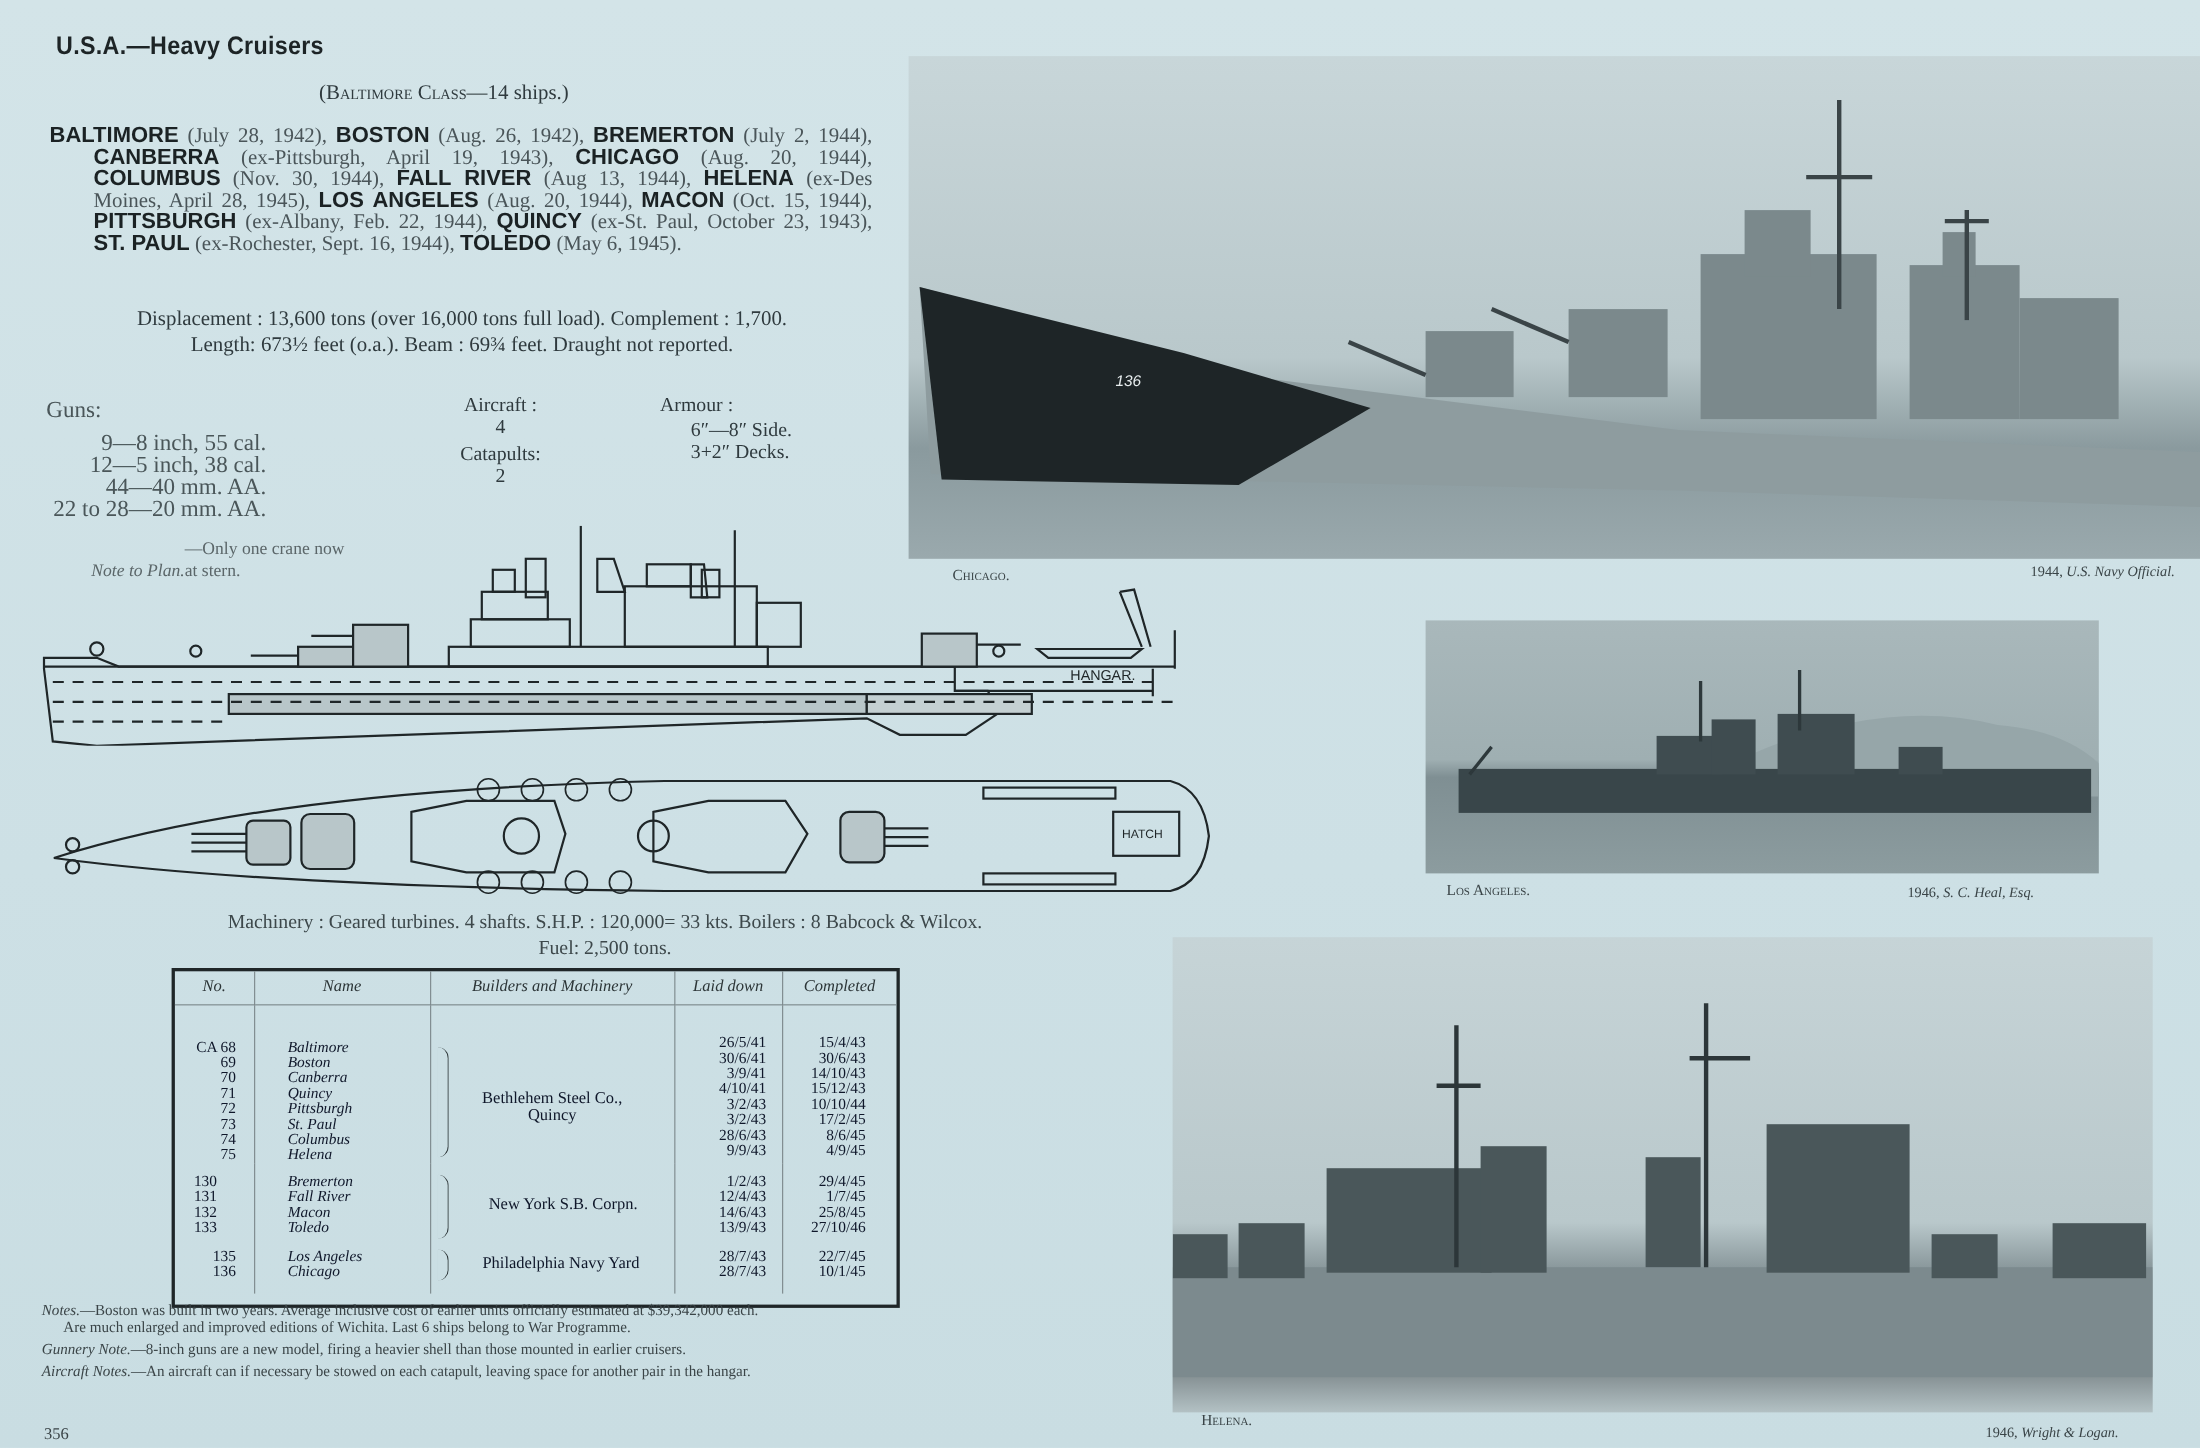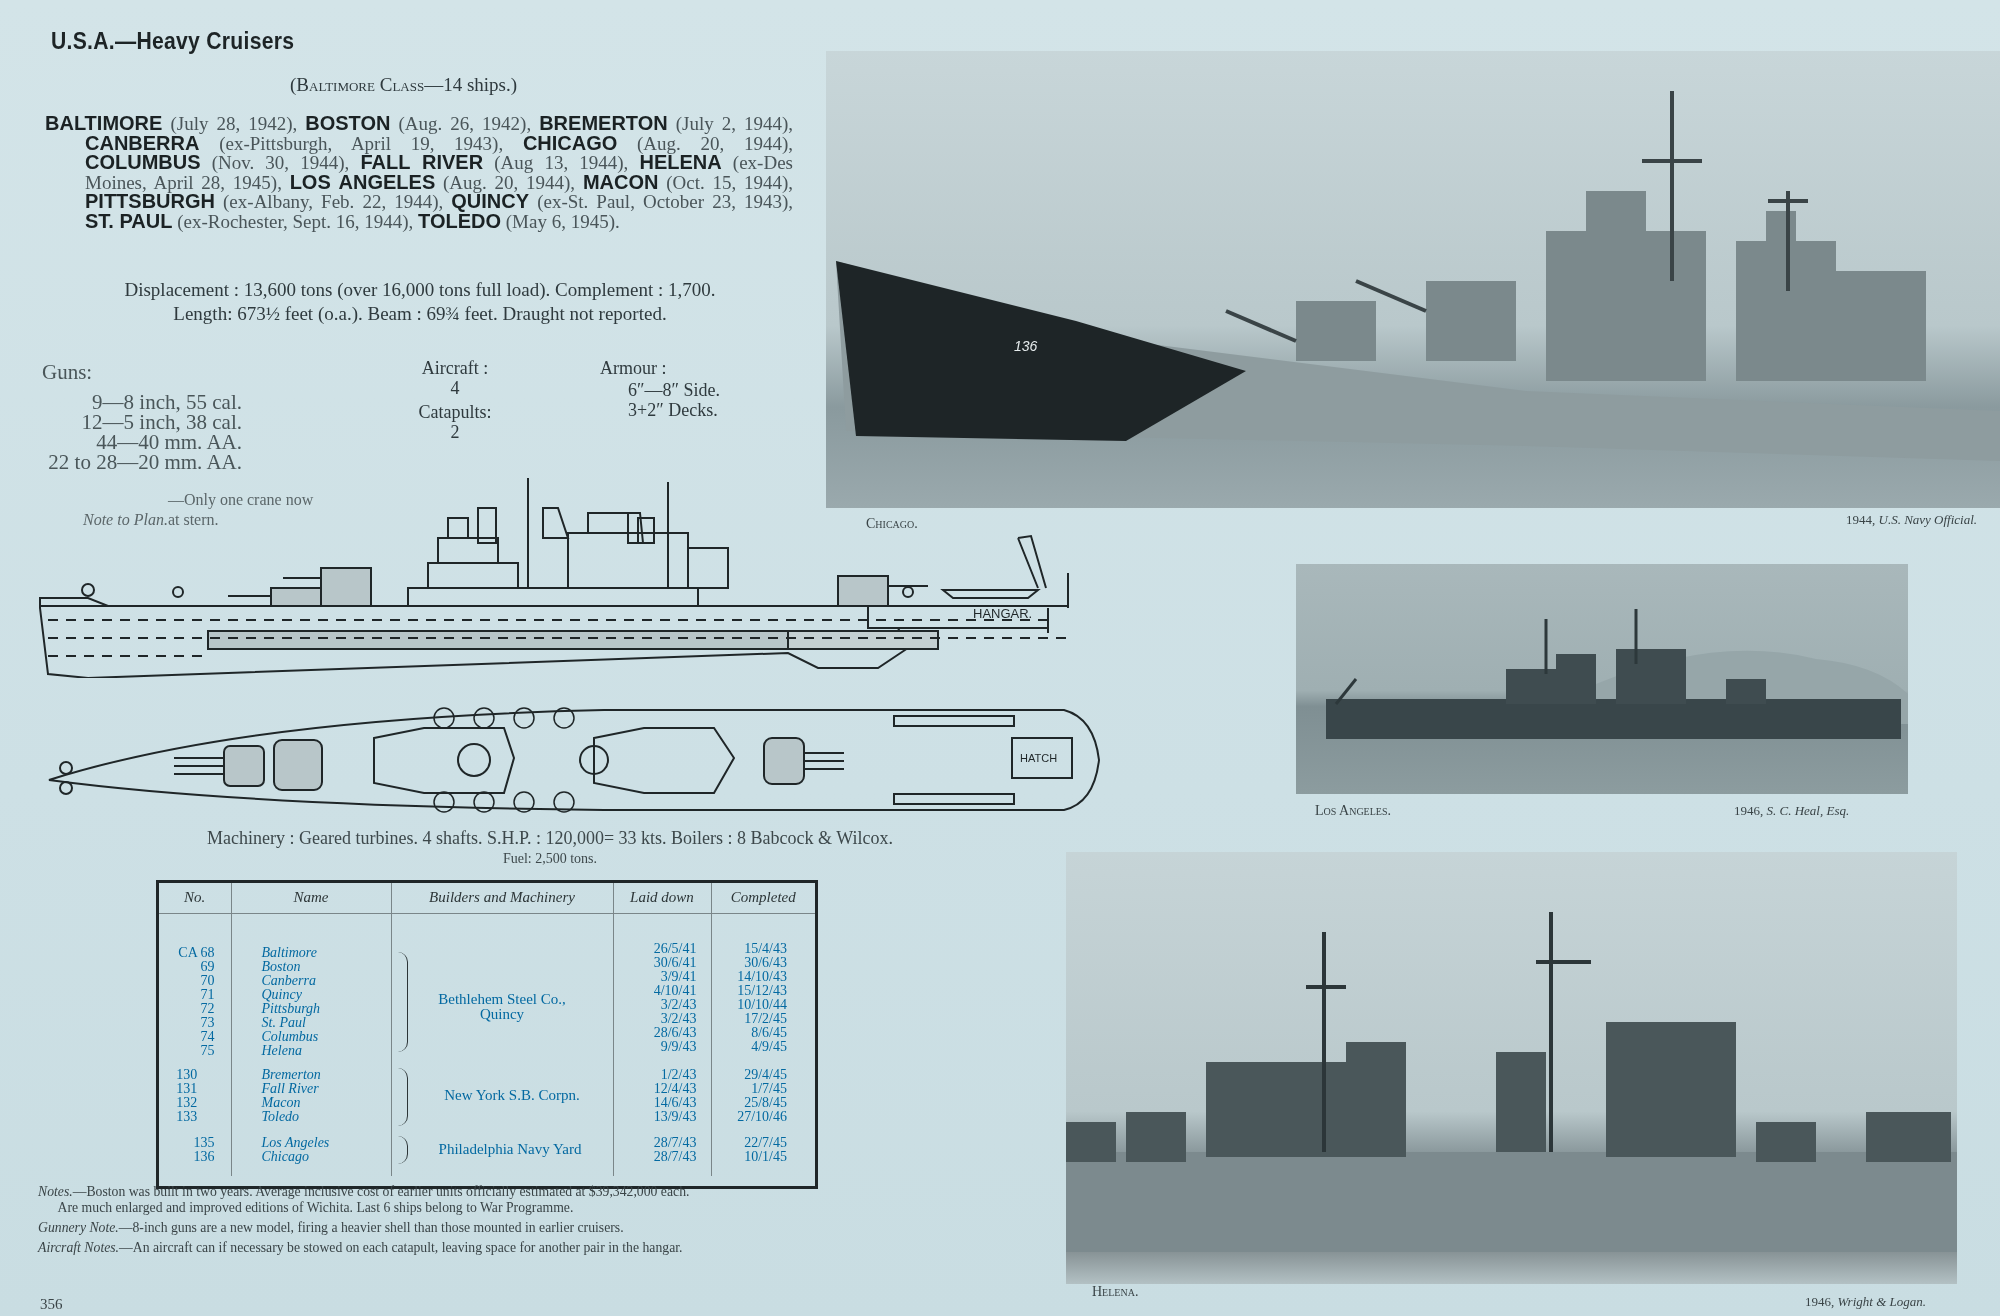--- a/index.html
+++ b/index.html
@@ -26,28 +26,28 @@
   .specs { font-size: 19px; text-align: center; width: 760px; left: 40px; }
   .guns { left: 22px; top: 362px; font-size: 21px; line-height: 20px; color: #4a5659; }
   .guns .row { text-align: right; width: 220px; }
   .aircraft { left: 400px; top: 358px; font-size: 18px; line-height: 20px; text-align: center; width: 110px; }
   .armour { left: 600px; top: 358px; font-size: 18px; line-height: 20px; }
   .note-plan { left: 83px; top: 490px; font-size: 16px; line-height: 20px; color: #5b6669; }
   .note-plan i { font-style: italic; }
   .diagram { left: 28px; top: 478px; width: 1080px; height: 200px; }
   .plan { left: 44px; top: 698px; width: 1060px; height: 125px; }
   .machinery { left: 70px; top: 828px; font-size: 18px; color: #3d484b; width: 960px; text-align: center; }
-  .fuel { left: 70px; top: 851px; font-size: 14px; color: #3d484b; width: 960px; text-align: center; }
+  .fuel { left: 70px; top: 851px; font-size: 18px; color: #3d484b; width: 960px; text-align: center; }
   .table-box {
     left: 156px; top: 880px; width: 662px; height: 309px;
     border: 3px solid #1f2628; border-top-width: 3px;
   }
   table { border-collapse: collapse; width: 100%; font-size: 14px; }
   th { font-style: italic; font-weight: normal; height: 30px; border-bottom: 1px solid #7a8689; color: #2c3537; font-size: 15px; }
-  td { vertical-align: top; font-size: 14px; line-height: 14px; color: #0369a1; }
+  td { vertical-align: top; font-size: 14px; line-height: 14px; color: #0f172a; }
   .col-no { width: 72px; border-right: 1px solid #7a8689; text-align: right; padding-right: 16px; }
   .col-name { width: 160px; border-right: 1px solid #7a8689; font-style: italic; padding-left: 30px; }
   .col-builder { width: 222px; border-right: 1px solid #7a8689; text-align: center; position: relative; }
   .col-laid { width: 98px; border-right: 1px solid #7a8689; text-align: right; padding-right: 14px; }
   .col-comp { text-align: right; padding-right: 28px; }
   .builder-text { position: absolute; left: 0; right: 0; font-size: 15px; line-height: 15px; }
   .brace { position: absolute; left: 6px; border-right: 1.5px solid #2c3537; border-radius: 0 12px 12px 0; width: 10px; }
   .notes { left: 38px; top: 1184px; width: 900px; font-size: 14px; line-height: 16px; color: #3a4447; transform: scaleX(0.98); transform-origin: left; }
   .notes p { margin-bottom: 4px; }
   .notes .ind { padding-left: 20px; }

